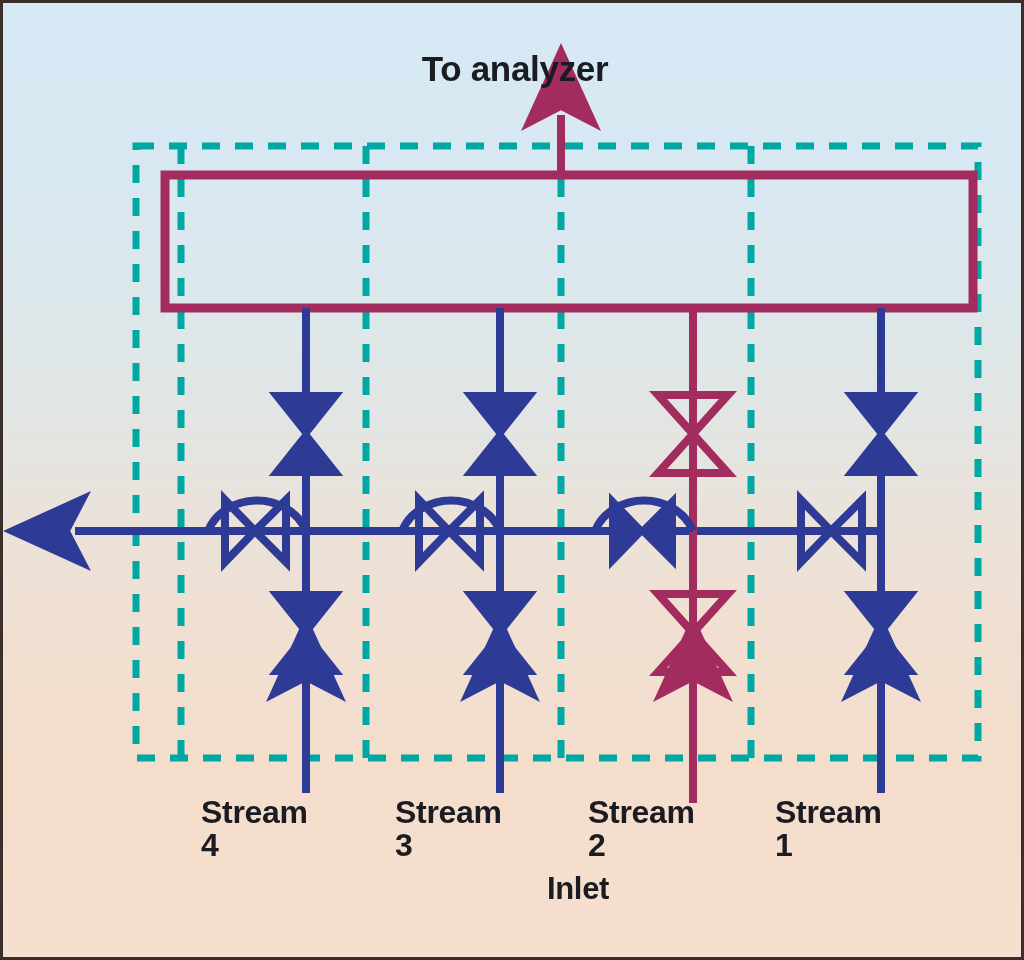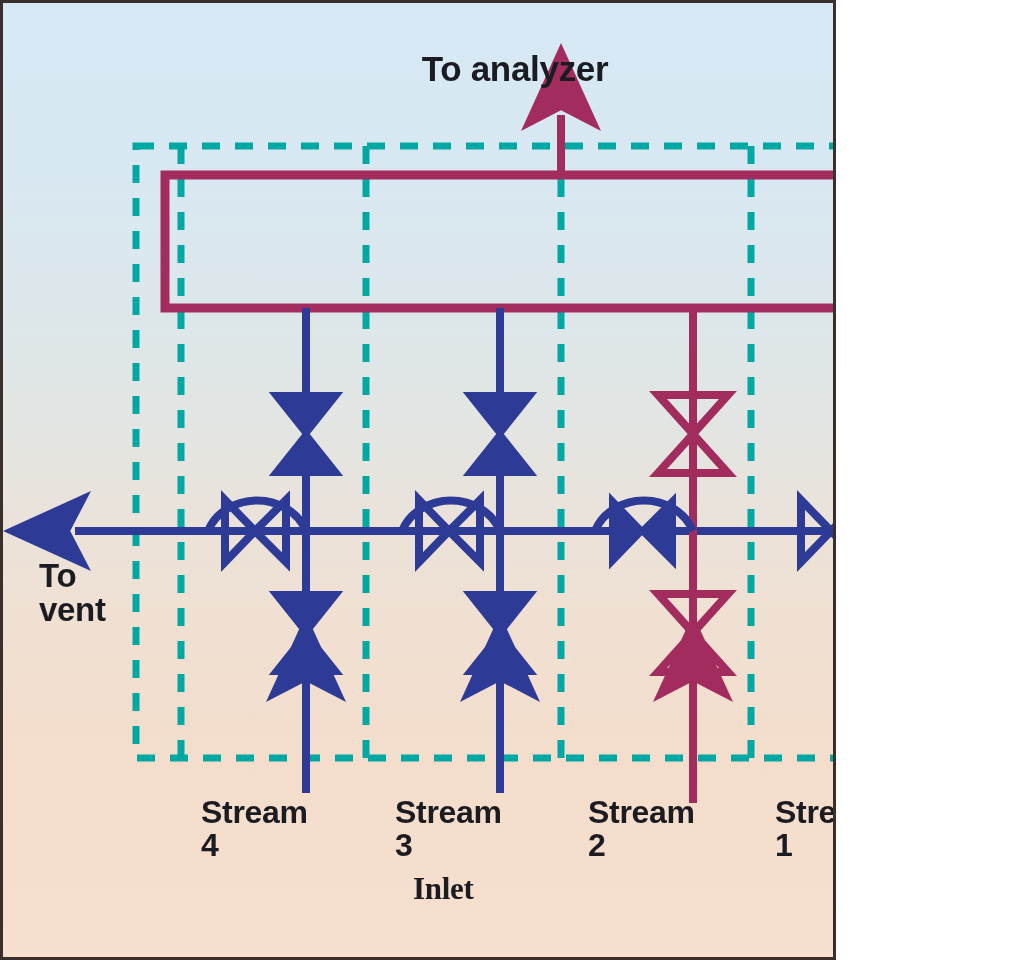--- a/index.html
+++ b/index.html
@@ -5,21 +5,21 @@
   html, body {
     margin: 0;
     padding: 0;
     background: #ffffff;
   }
   body {
     font-family: "Liberation Sans", sans-serif;
   }
   #canvas {
     position: relative;
-    width: 836px;
+    width: 1024px;
     height: 960px;
     overflow: hidden;
     box-sizing: border-box;
     border: 3px solid #3a2f2b;
     background: linear-gradient(to bottom,
         #d6e9f5 0%,
         #d8e8f2 18%,
         #dde7ea 33%,
         #e3e5e2 45%,
         #ebe2d9 55%,
@@ -58,23 +58,22 @@
     top: 793px; width: 210px;
     text-align: left;
     font-size: 32px;
   }
   #label-stream-4 { left: 198px; }
   #label-stream-3 { left: 392px; }
   #label-stream-2 { left: 585px; }
   #label-stream-1 { left: 772px; }
   #label-inlet {
     left: 410px; top: 870px; width: 330px;
-    text-align: left;
+    text-align: center;
     font-size: 31px;
-    font-family: Liberation Serif, serif;
   }
 </style>
 </head>
 <body>
 
 <div id="canvas">
 
   <svg id="diagram-svg" viewBox="0 0 1024 960" xmlns="http://www.w3.org/2000/svg">
     <defs>
       <marker id="arrow-navy" markerWidth="16" markerHeight="16" refX="2" refY="5" orient="auto" markerUnits="strokeWidth">
@@ -178,22 +177,20 @@
       <g>
         <path d="M 798 497 L 798 559 L 828 528 Z" fill="none" stroke="#2e3b96" stroke-width="8"></path>
         <path d="M 859 497 L 859 559 L 828 528 Z" fill="none" stroke="#2e3b96" stroke-width="8"></path>
       </g>
       <line x1="878" y1="790" x2="878" y2="683" stroke="#2e3b96" stroke-width="8" marker-end="url(#arrow-navy)"></line>
     </g>
   </svg>
 
   <div class="diag-label" id="label-to-analyzer">To analyzer</div>
 
-  <div class="diag-label" id="label-to-vent">To
-vent</div>
 
   <div class="diag-label stream-label" id="label-stream-4">Stream
 4</div>
 
   <div class="diag-label stream-label" id="label-stream-3">Stream
 3</div>
 
   <div class="diag-label stream-label" id="label-stream-2">Stream
 2</div>
 

